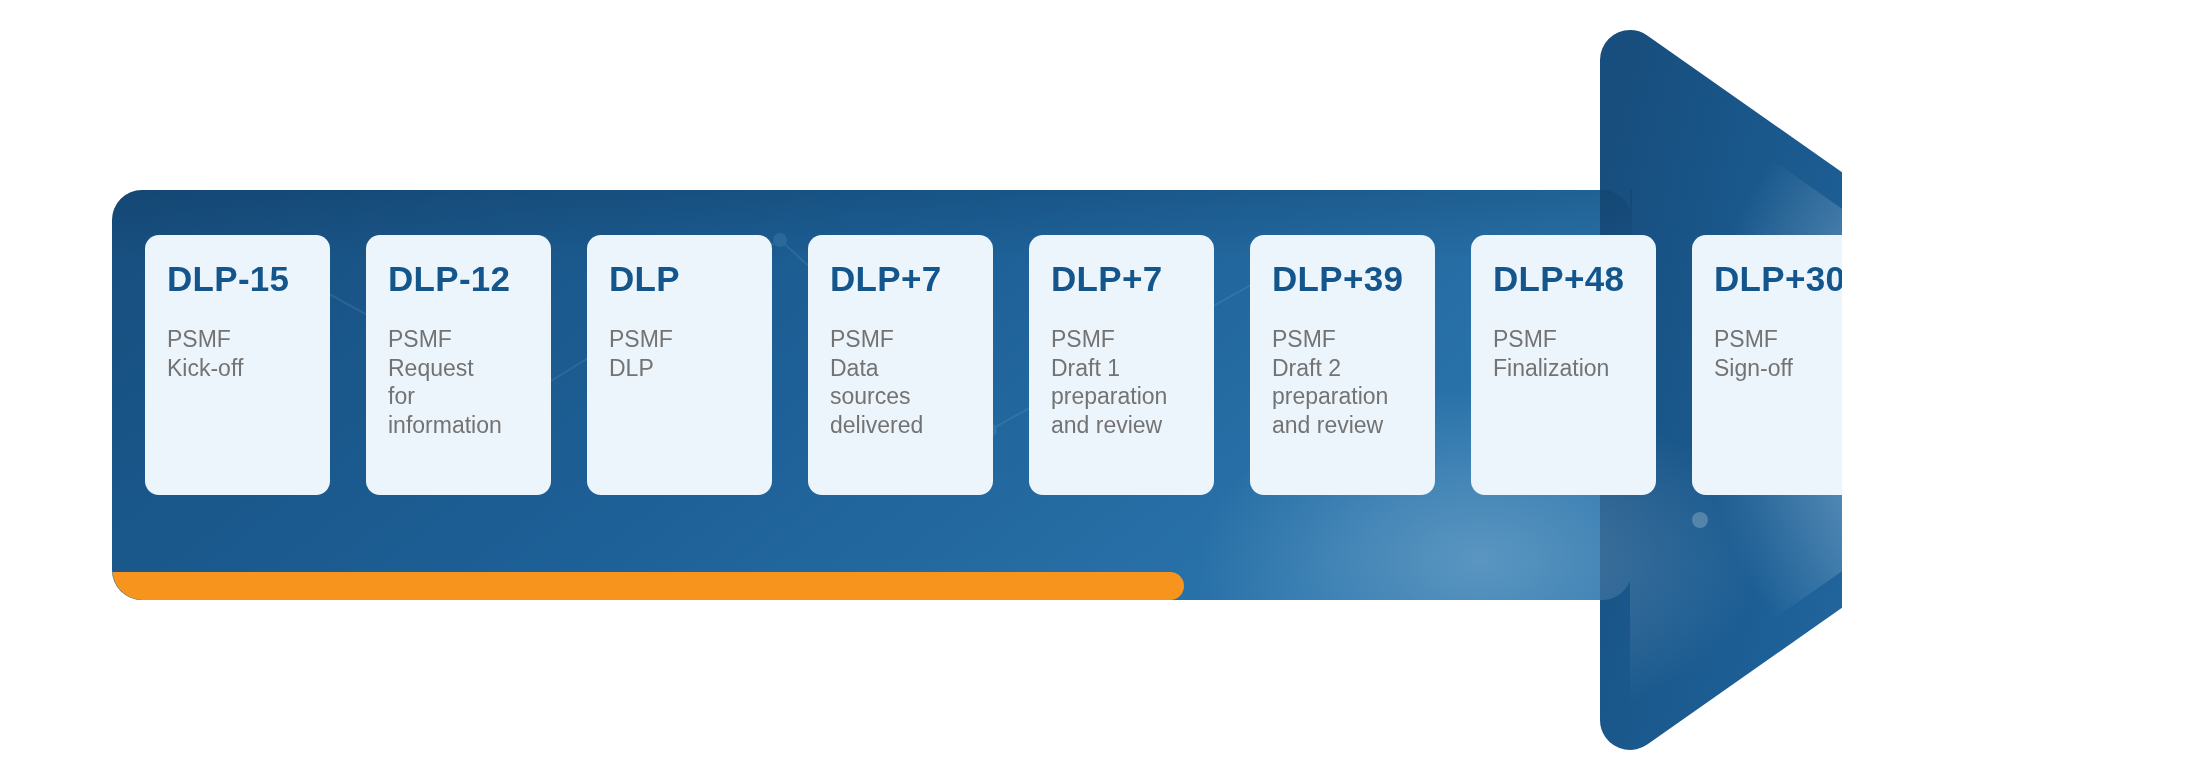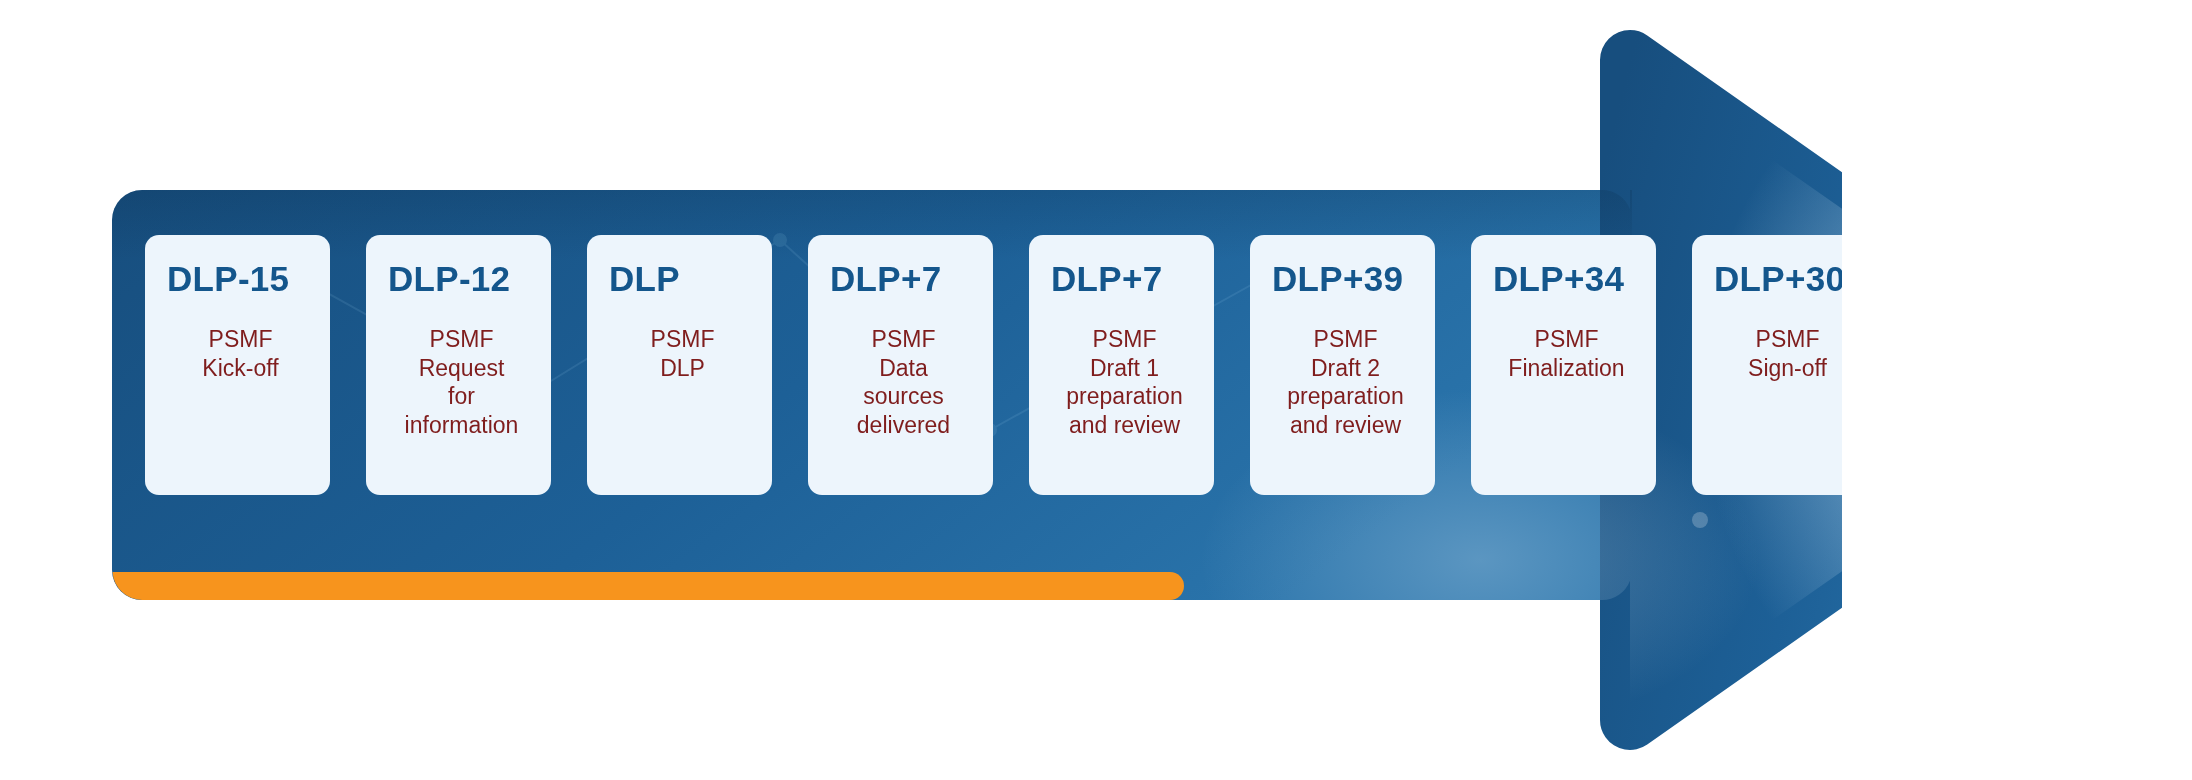--- a/index.html
+++ b/index.html
@@ -39,23 +39,22 @@
     font-size: 35px;
     font-weight: 800;
     color: #14568c;
     letter-spacing: 0.3px;
     white-space: nowrap;
   }
   .card-desc {
     margin-top: 26px;
     font-size: 23px;
     line-height: 1.24;
-    color: #7f1d1d;
+    color: #737373;
     white-space: pre-line;
-    text-align: center;
   }
 </style>
 </head>
 <body>
 
 <div class="stage">
 
   <svg width="2192" height="780" viewBox="0 0 2192 780" aria-hidden="true">
     <defs>
       <linearGradient id="blueGrad" x1="0" y1="0" x2="1" y2="0.35">
@@ -161,21 +160,21 @@
 
     <div class="card">
       <div class="card-label">DLP+39</div>
       <div class="card-desc">PSMF
 Draft 2
 preparation
 and review</div>
     </div>
 
     <div class="card">
-      <div class="card-label">DLP+34</div>
+      <div class="card-label">DLP+48</div>
       <div class="card-desc">PSMF
 Finalization</div>
     </div>
 
     <div class="card">
       <div class="card-label">DLP+30</div>
       <div class="card-desc">PSMF
 Sign-off</div>
     </div>
 

